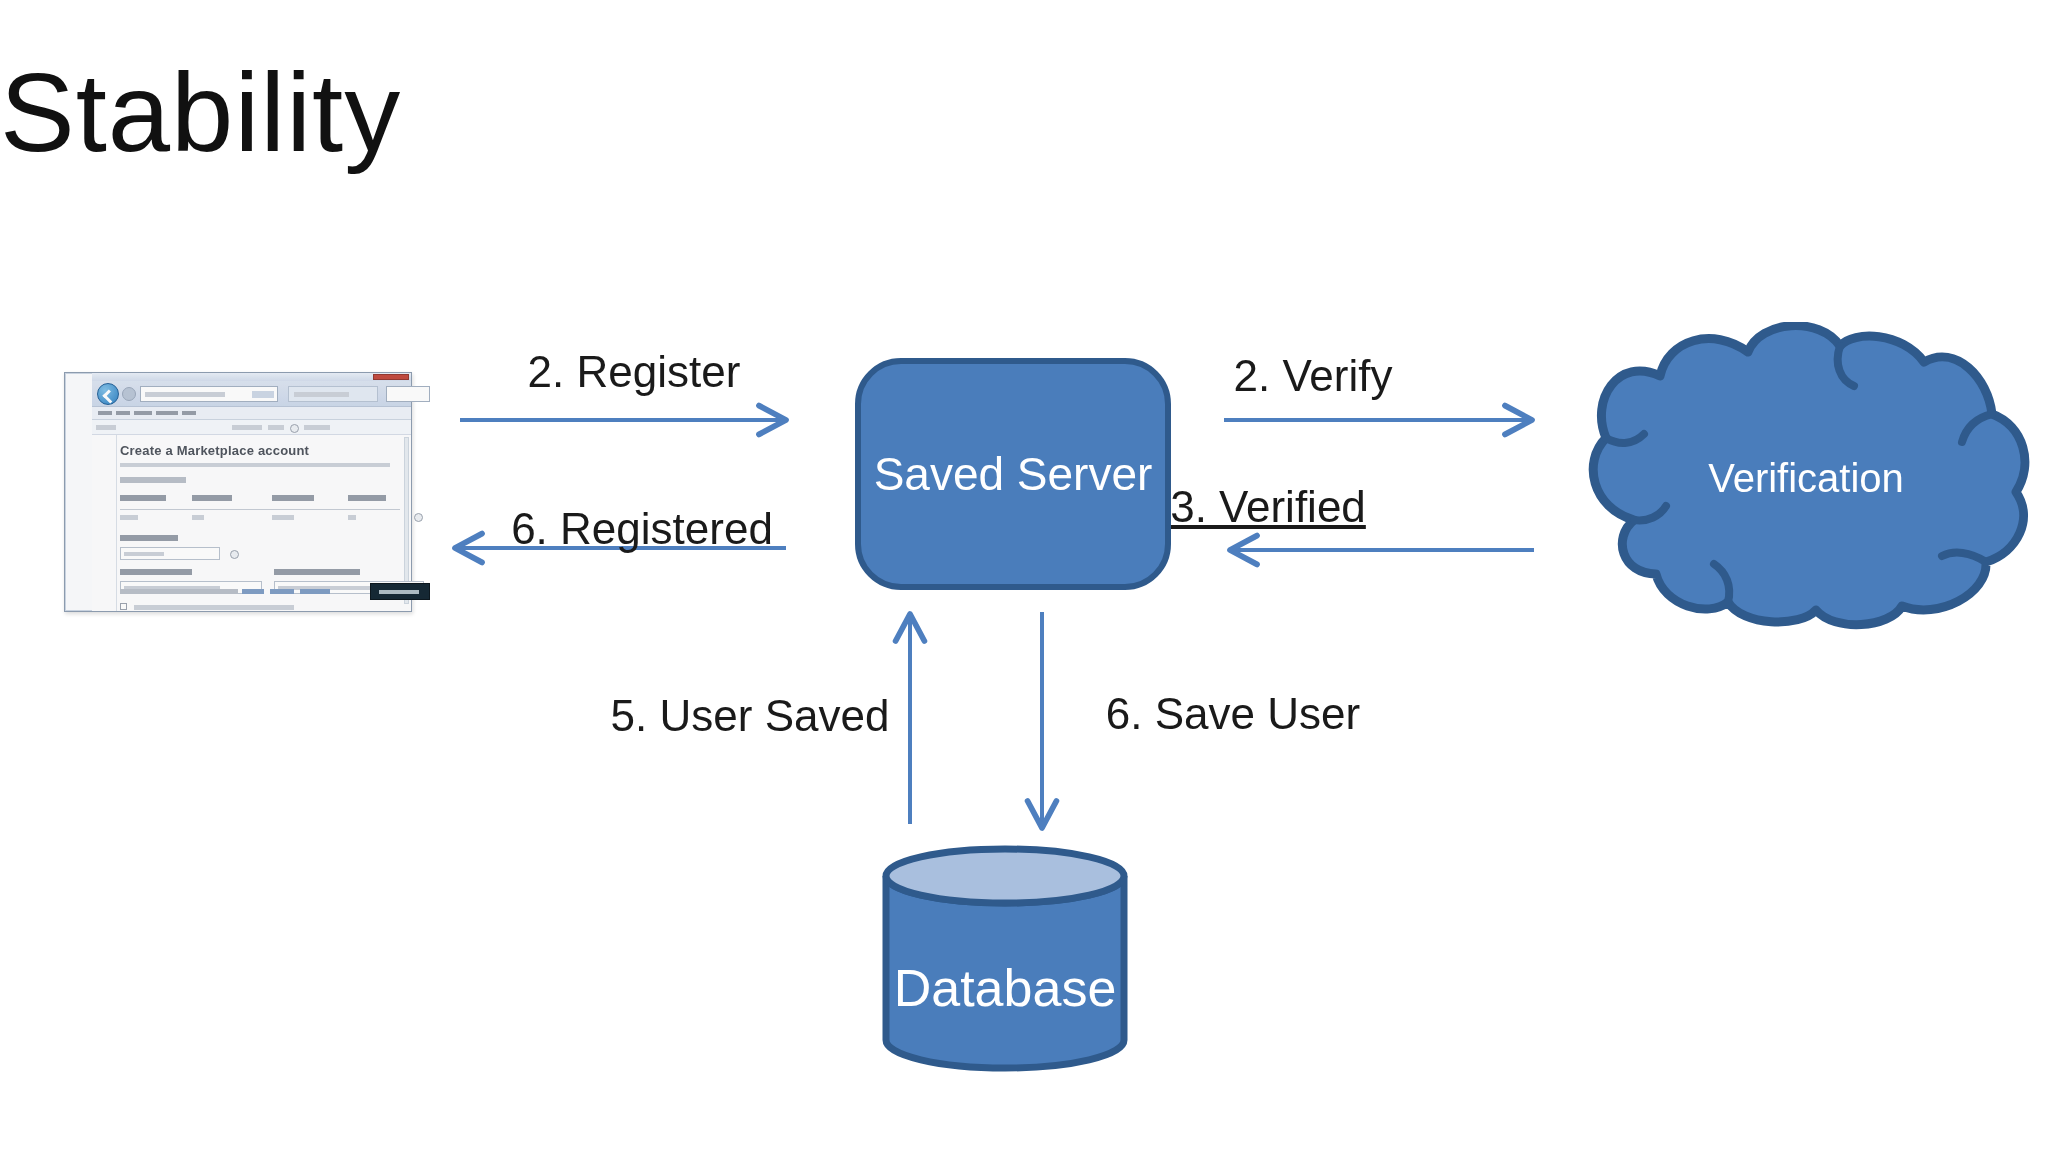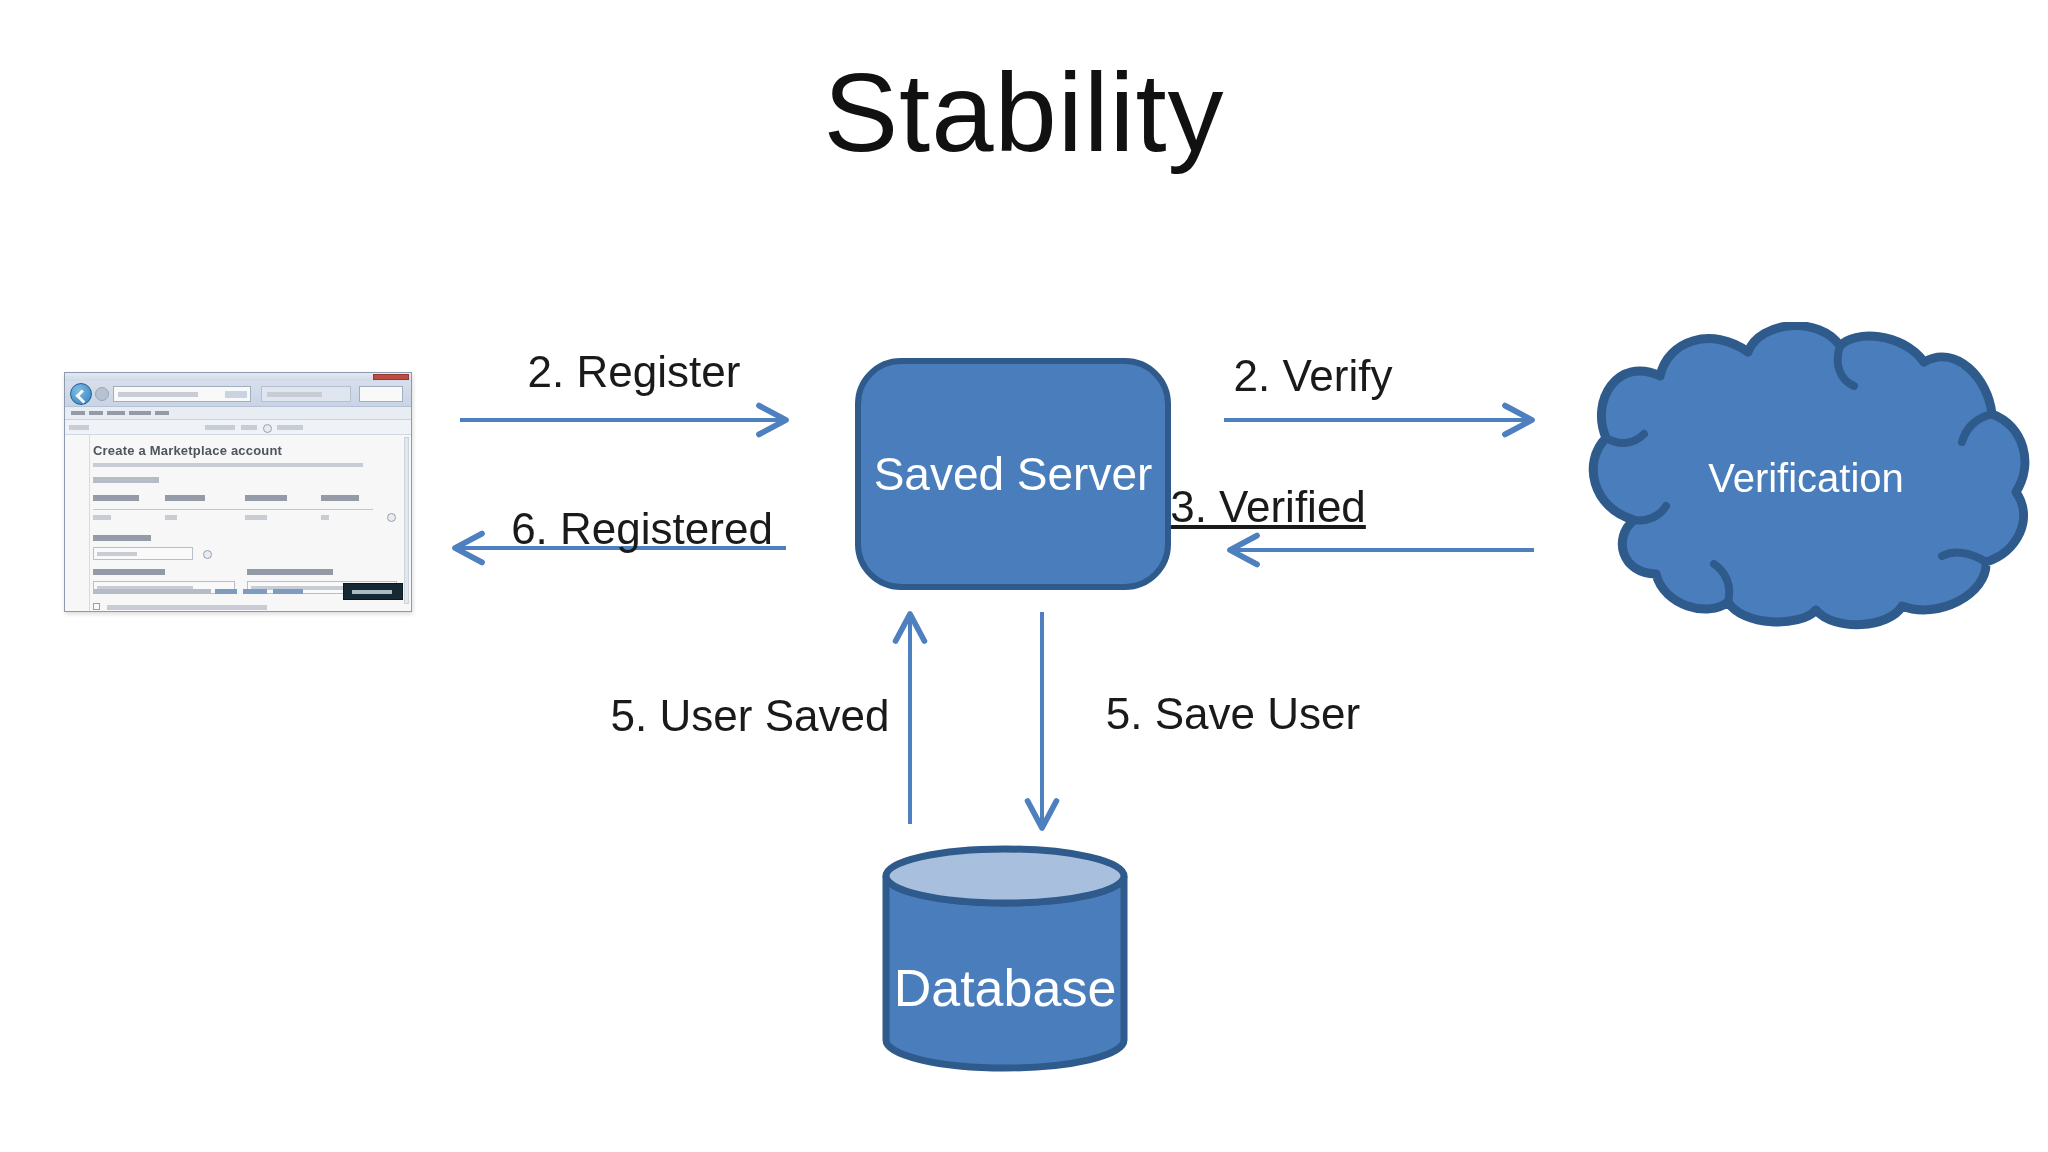--- a/index.html
+++ b/index.html
@@ -11,21 +11,21 @@
     --label-text:#1a1a1a;
   }
   *{box-sizing:border-box;}
   html,body{margin:0;padding:0;}
   body{
     width:2048px;height:1152px;position:relative;background:#ffffff;overflow:hidden;
     font-family:"Liberation Sans", sans-serif;
   }
   
   .title{
-    position:absolute;top:48px;left:0;width:100%;text-align:center;
+    position:absolute;top:48px;left:0;width:100%;text-align:left;
     font-size:112px;font-weight:400;color:#111;letter-spacing:1px;
   }
   
   .lbl{
     position:absolute;transform:translate(-50%,-50%);
     font-size:44px;color:var(--label-text);white-space:nowrap;
   }
   .lbl-register  {left:634px; top:372px;}
   .lbl-verify    {left:1313px;top:376px;}
   .lbl-verified  {left:1268px;top:507px;text-decoration:underline;}
@@ -60,20 +60,21 @@
   .db-label{
     position:absolute;left:50%;top:148px;transform:translate(-50%,-50%);
     color:var(--node-text);font-size:52px;white-space:nowrap;
   }
   
   .browser{
     position:absolute;left:64px;top:372px;width:348px;height:240px;
     background:#fbfcfe;border:1px solid #8d9cb0;
     box-shadow:0 0 0 1px #ccd6e4 inset, 1px 2px 4px rgba(0,0,0,.15);
     filter:blur(0.6px) contrast(0.95);
+    padding-left:27px;
   }
   .b-titlebar{position:relative;height:8px;background:linear-gradient(#e9eff8,#d3dded);}
   .b-close{position:absolute;top:1px;right:2px;width:36px;height:6px;background:#c2473c;border:1px solid #93352d;}
   .b-navrow{position:relative;height:26px;background:linear-gradient(#dbe4f1,#ccd8ea);border-bottom:1px solid #b9c6d8;}
   .b-back{position:absolute;left:5px;top:2px;width:22px;height:22px;border-radius:50%;
     background:radial-gradient(circle at 35% 30%,#7fc0e8,#2d7fc2);border:1px solid #1f5e96;}
   .b-back::after{content:"";position:absolute;left:6px;top:8px;width:8px;height:6px;
     border-left:3px solid #fff;border-bottom:3px solid #fff;transform:rotate(45deg);}
   .b-fwd{position:absolute;left:30px;top:6px;width:14px;height:14px;border-radius:50%;background:#b9c5d6;border:1px solid #9aa8bc;}
   .b-address{position:absolute;left:48px;top:5px;width:138px;height:16px;background:#fff;border:1px solid #a3b0c2;}
@@ -196,21 +197,21 @@
     <path class="flow-line" d="M786,548 L455,548" marker-end="url(#ah)"></path>
     <path class="flow-line" d="M1224,420 L1532,420" marker-end="url(#ah)"></path>
     <path class="flow-line" d="M1534,550 L1230,550" marker-end="url(#ah)"></path>
     <path class="flow-line" d="M910,824 L910,614" marker-end="url(#ah)"></path>
     <path class="flow-line" d="M1042,612 L1042,828" marker-end="url(#ah)"></path>
   </svg>
 
   <div class="lbl lbl-register">2. Register</div>
   <div class="lbl lbl-verify">2. Verify</div>
   <div class="lbl lbl-verified">3. Verified</div>
-  <div class="lbl lbl-saveuser">5. Save User</div>
+  <div class="lbl lbl-saveuser">6. Save User</div>
   <div class="lbl lbl-usersaved">5. User Saved</div>
   <div class="lbl lbl-registered">6. Registered</div>
 
   <div class="site-server">
     <span class="node-label">Saved Server</span>
   </div>
 
   <div class="cloud-wrap">
     <svg viewBox="0 0 468 312" xmlns="http://www.w3.org/2000/svg">
       <path class="cloud-body" d="

